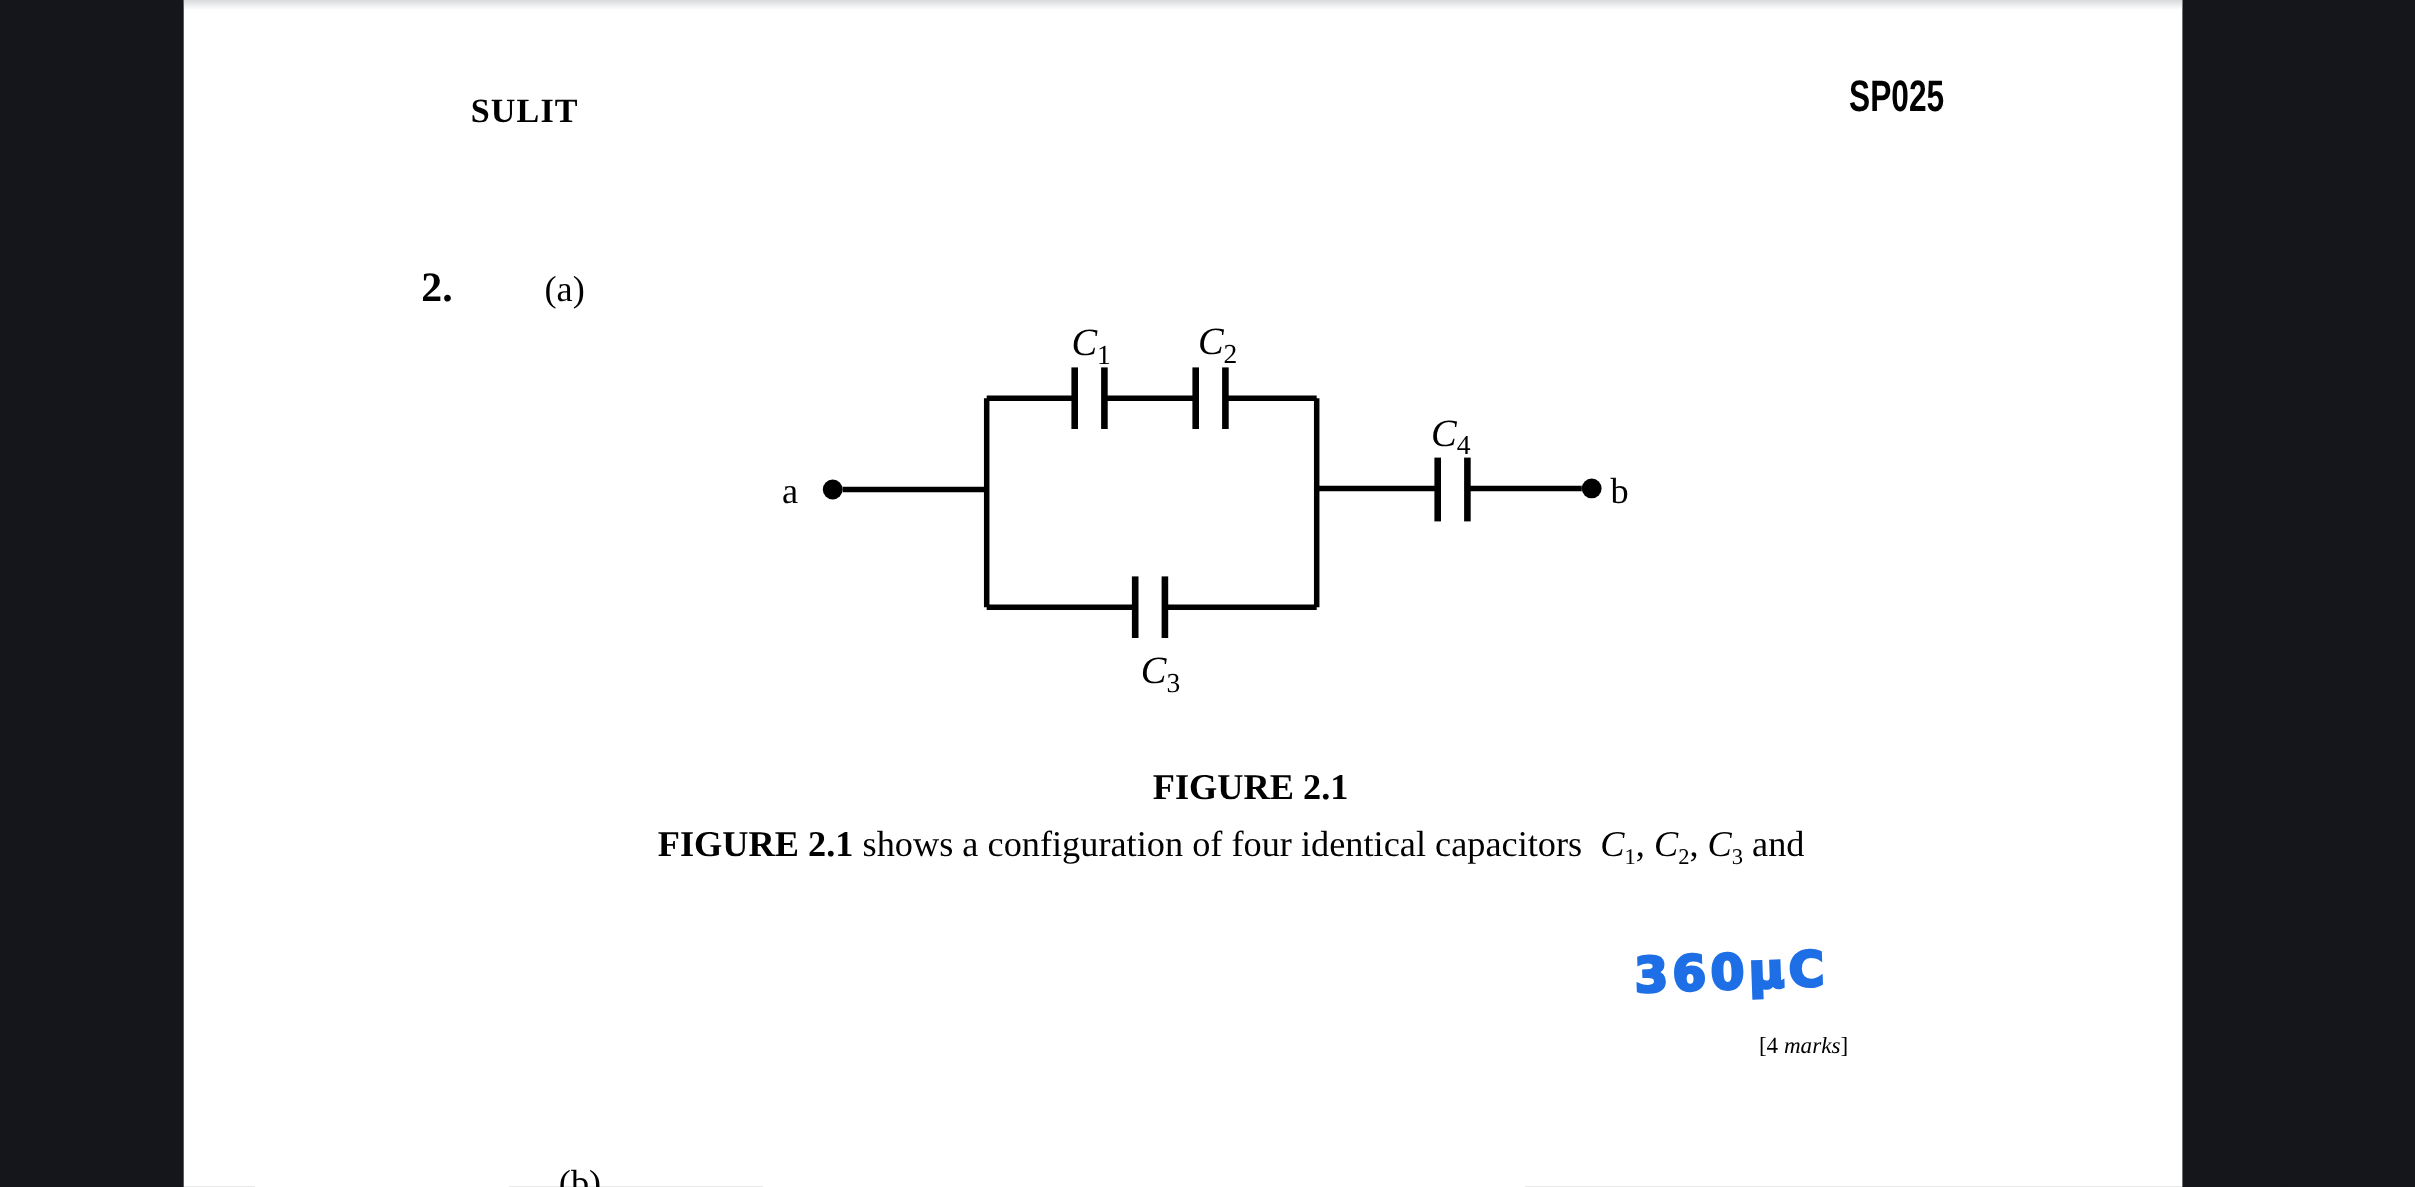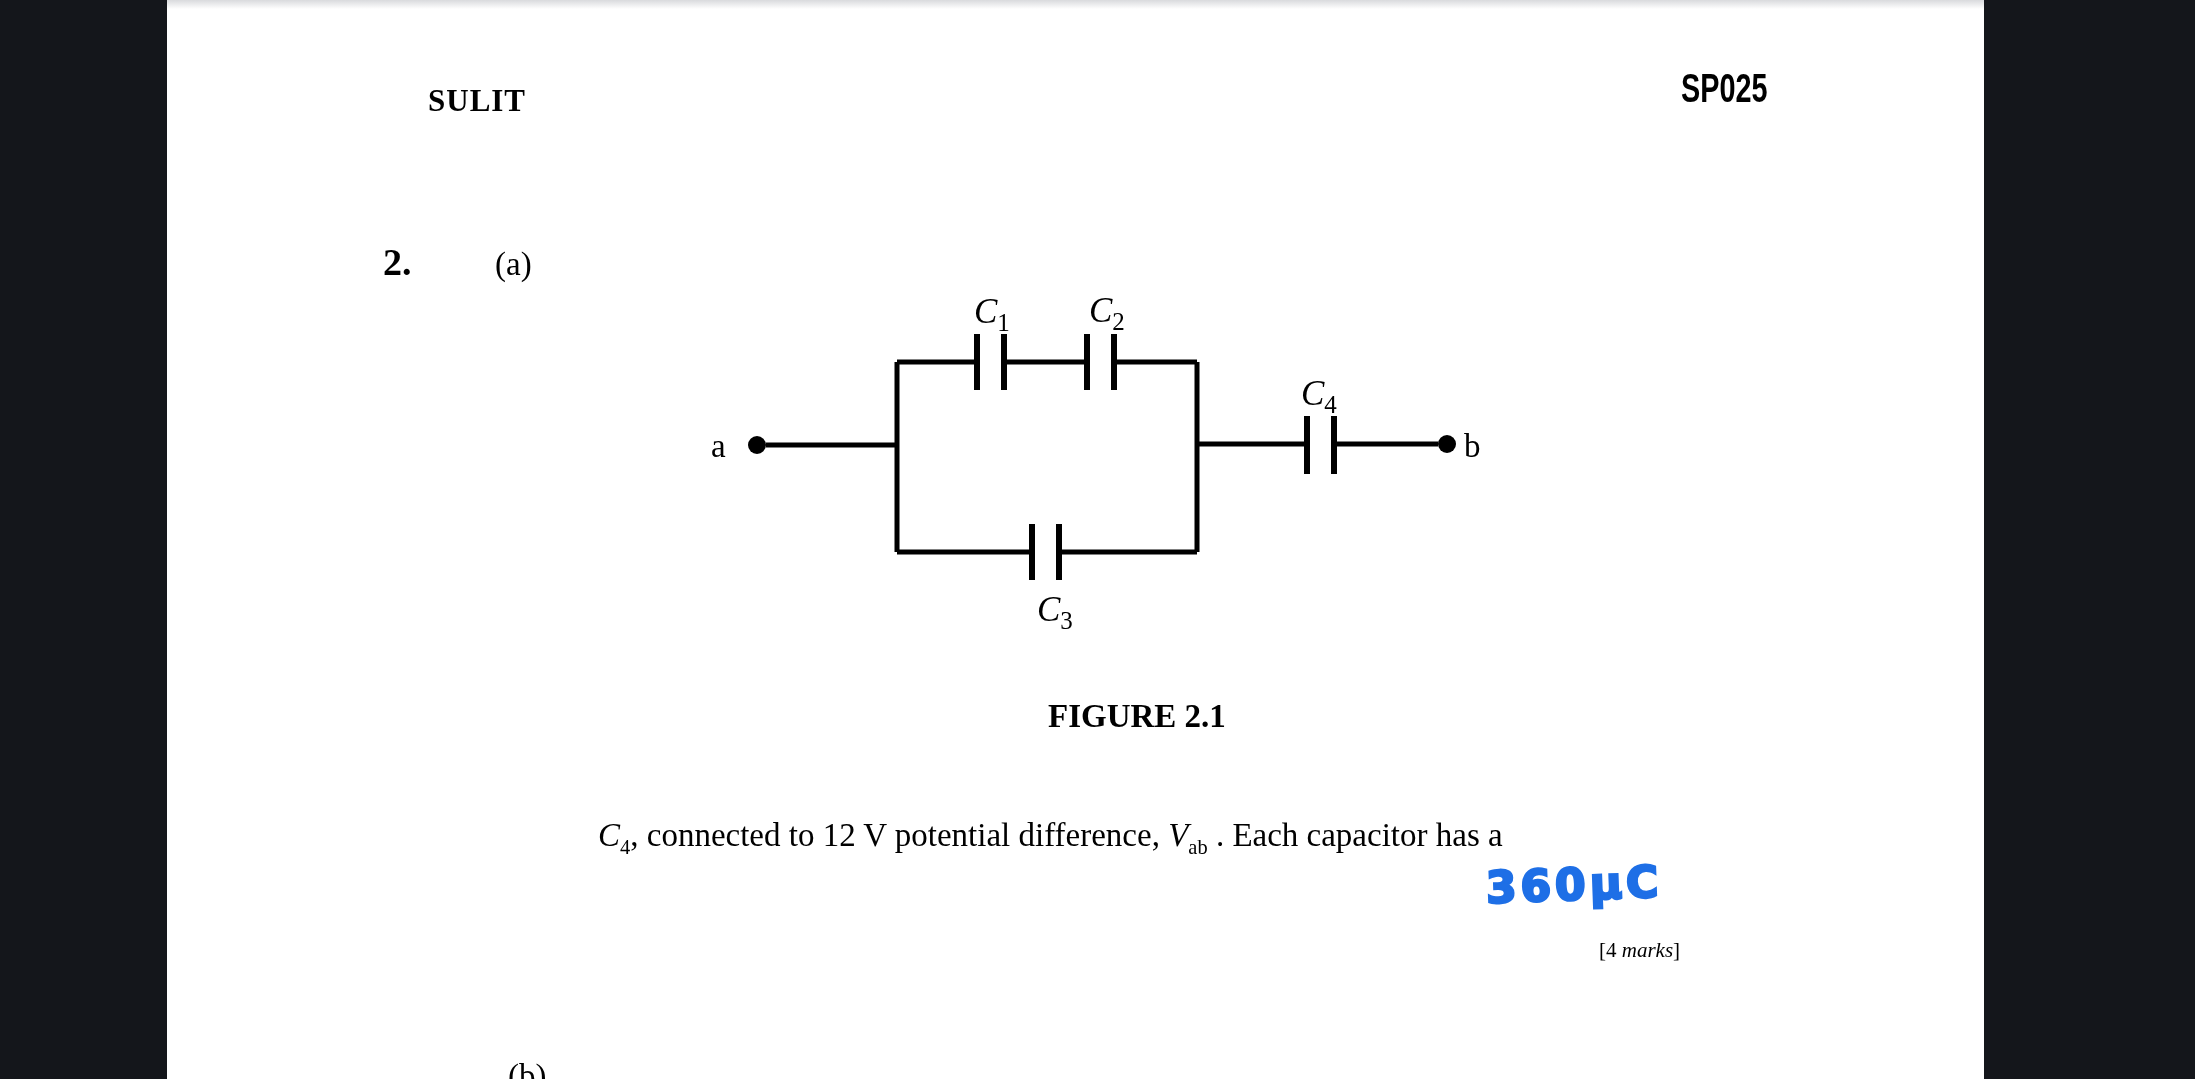--- a/index.html
+++ b/index.html
@@ -87,22 +87,22 @@
         <path class="plate" d="M1334,416 V474"></path>
       </g>
       <text class="clab" x="1301" y="405"><tspan>C</tspan><tspan class="csub" dy="8">4</tspan></text>
       <path class="wire" d="M1334,444 H1438"></path>
       <circle cx="1447" cy="444" r="9" fill="#000"></circle>
       <text class="term" x="1464" y="457"><tspan>b</tspan></text>
     </svg>
 
     <div class="abs caption">FIGURE 2.1</div>
 
+    <div class="abs line l1"><span class="b">FIGURE 2.1</span><span> shows a configuration of four identical capacitors  </span><span class="it">C</span><sub>1</sub><span>, </span><span class="it">C</span><sub>2</sub><span>, </span><span class="it">C</span><sub>3</sub><span> and</span></div>
 
-    <div class="abs line l2"><span class="it">C</span><sub>4</sub><span>, connected to 12 V potential difference, </span><span class="it">V</span><sub>ab</sub><span> . Each capacitor has a</span></div>
 
 
     <div class="abs answer">360μC</div>
 
     <div class="abs marks"><span>[</span><span>4 </span><span class="it">marks</span><span>]</span></div>
 
     <div class="abs nextpart">(b)</div>
 
   </div>
 </div>

